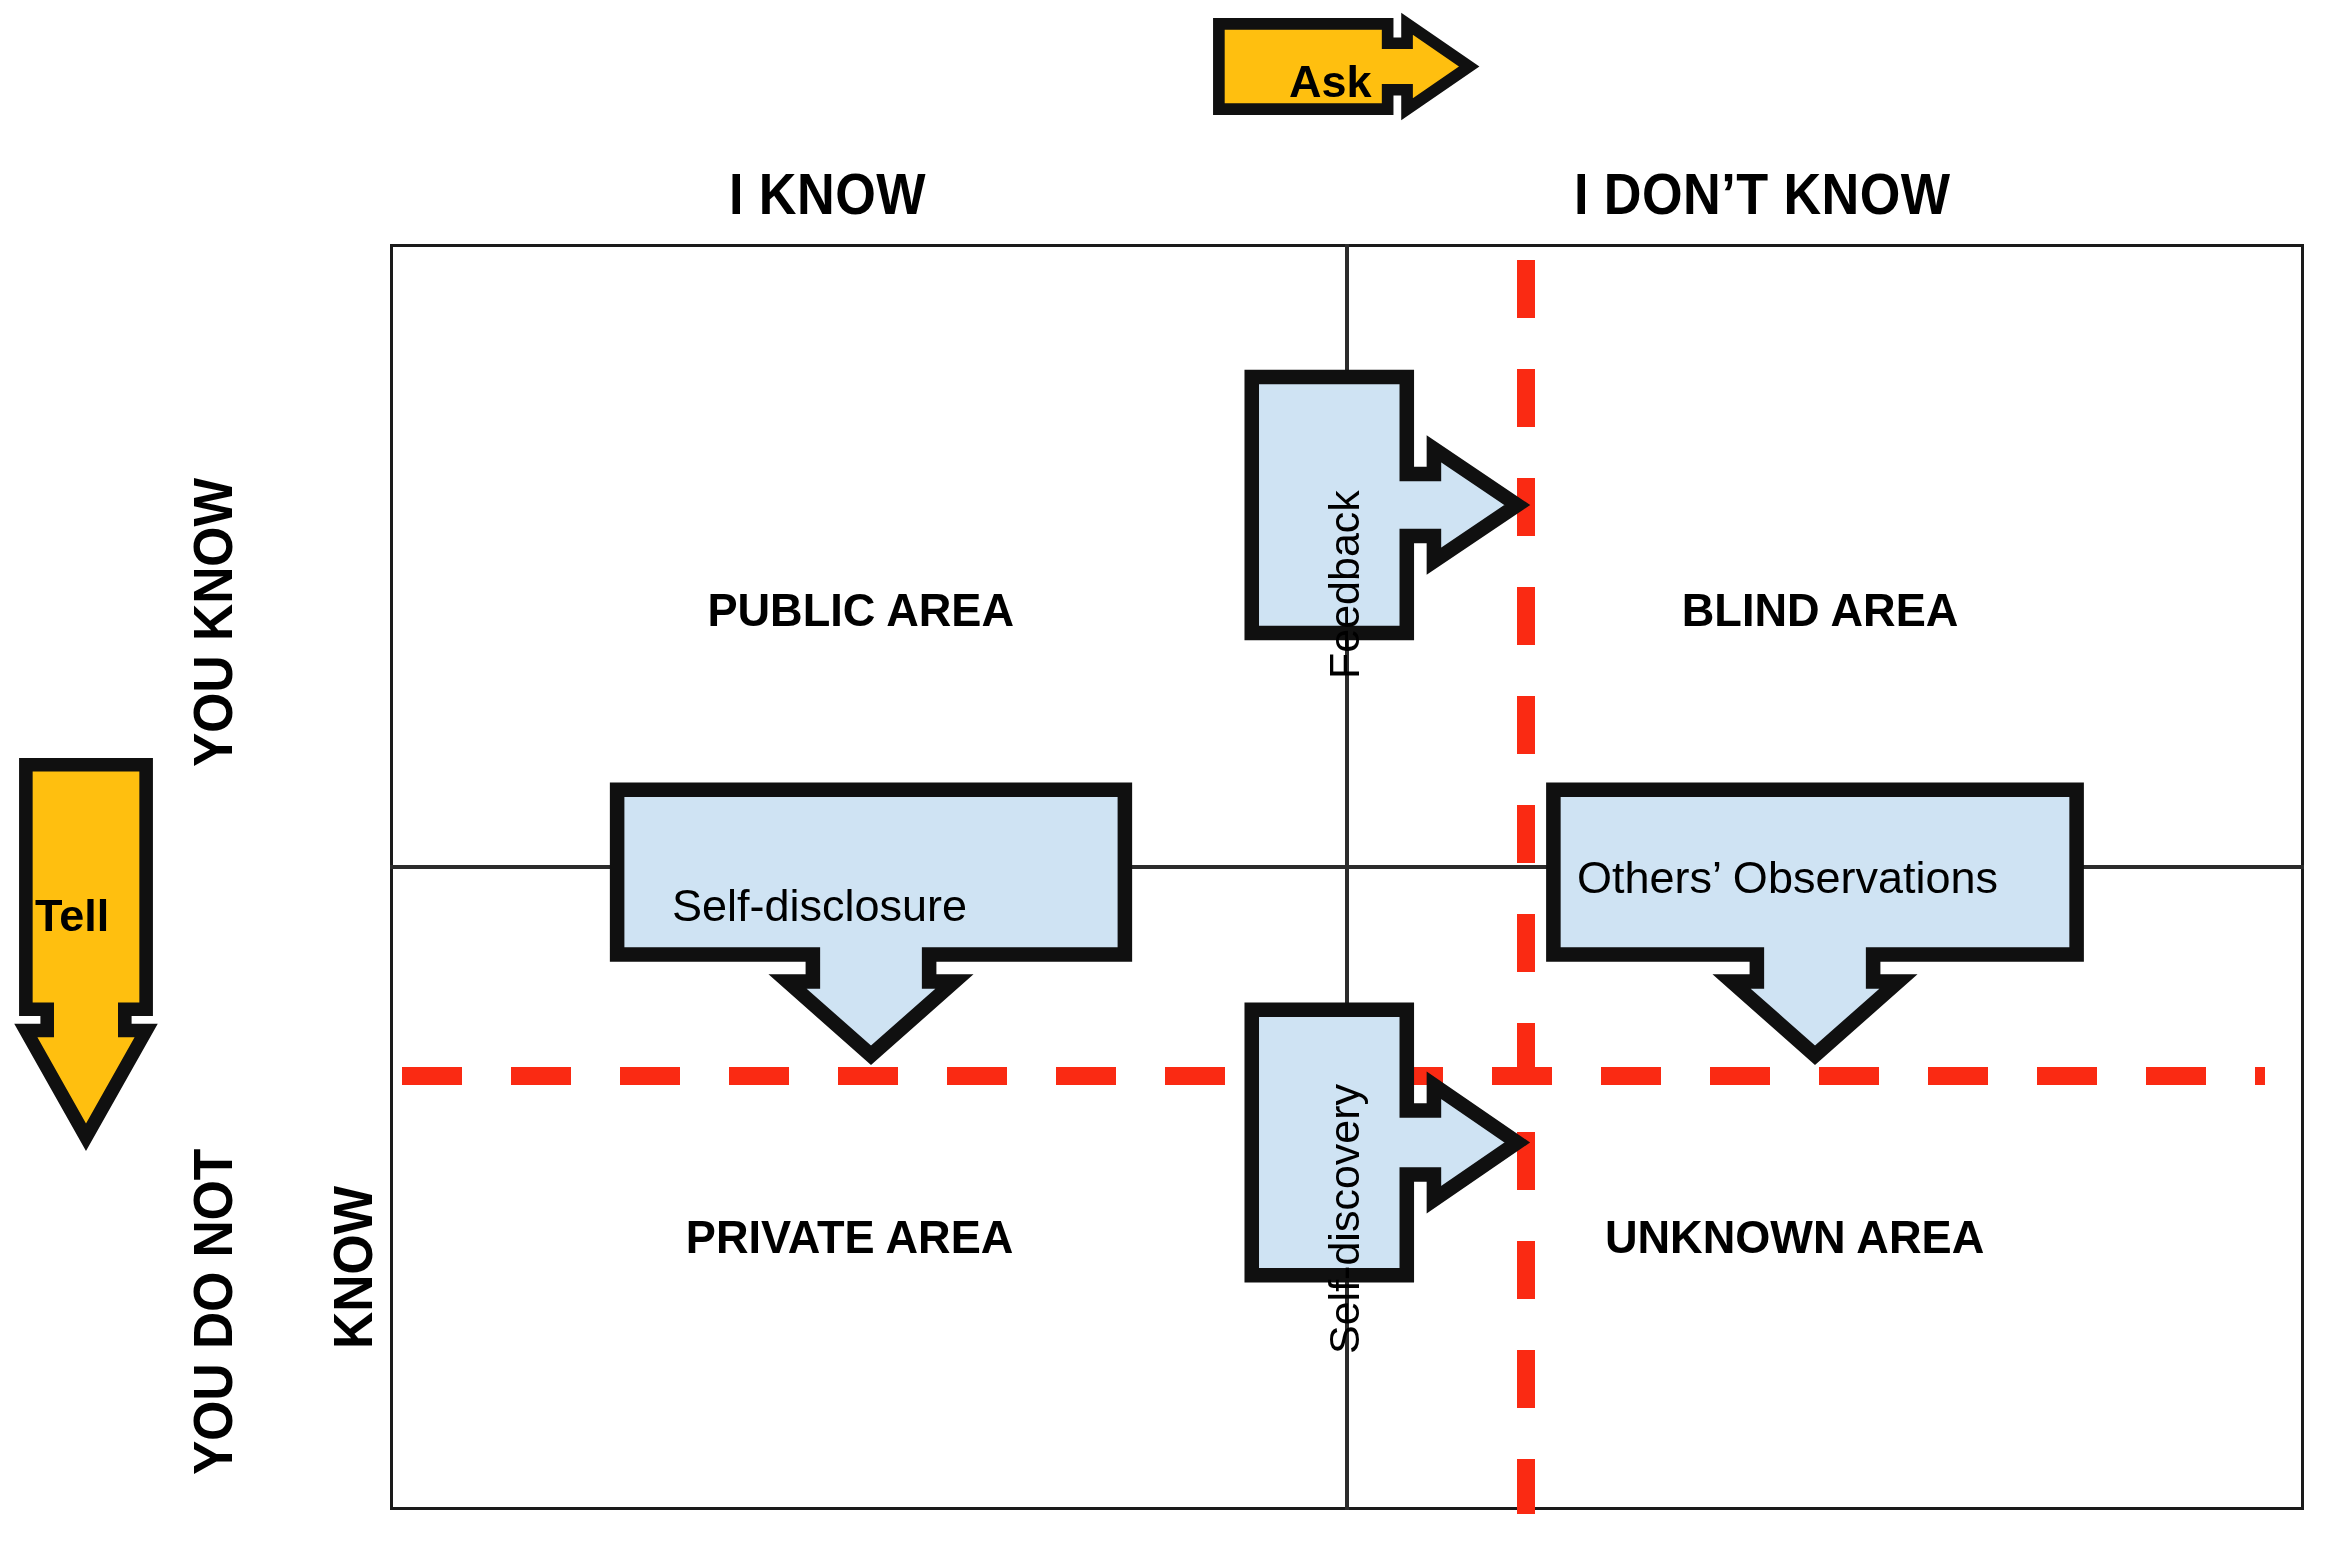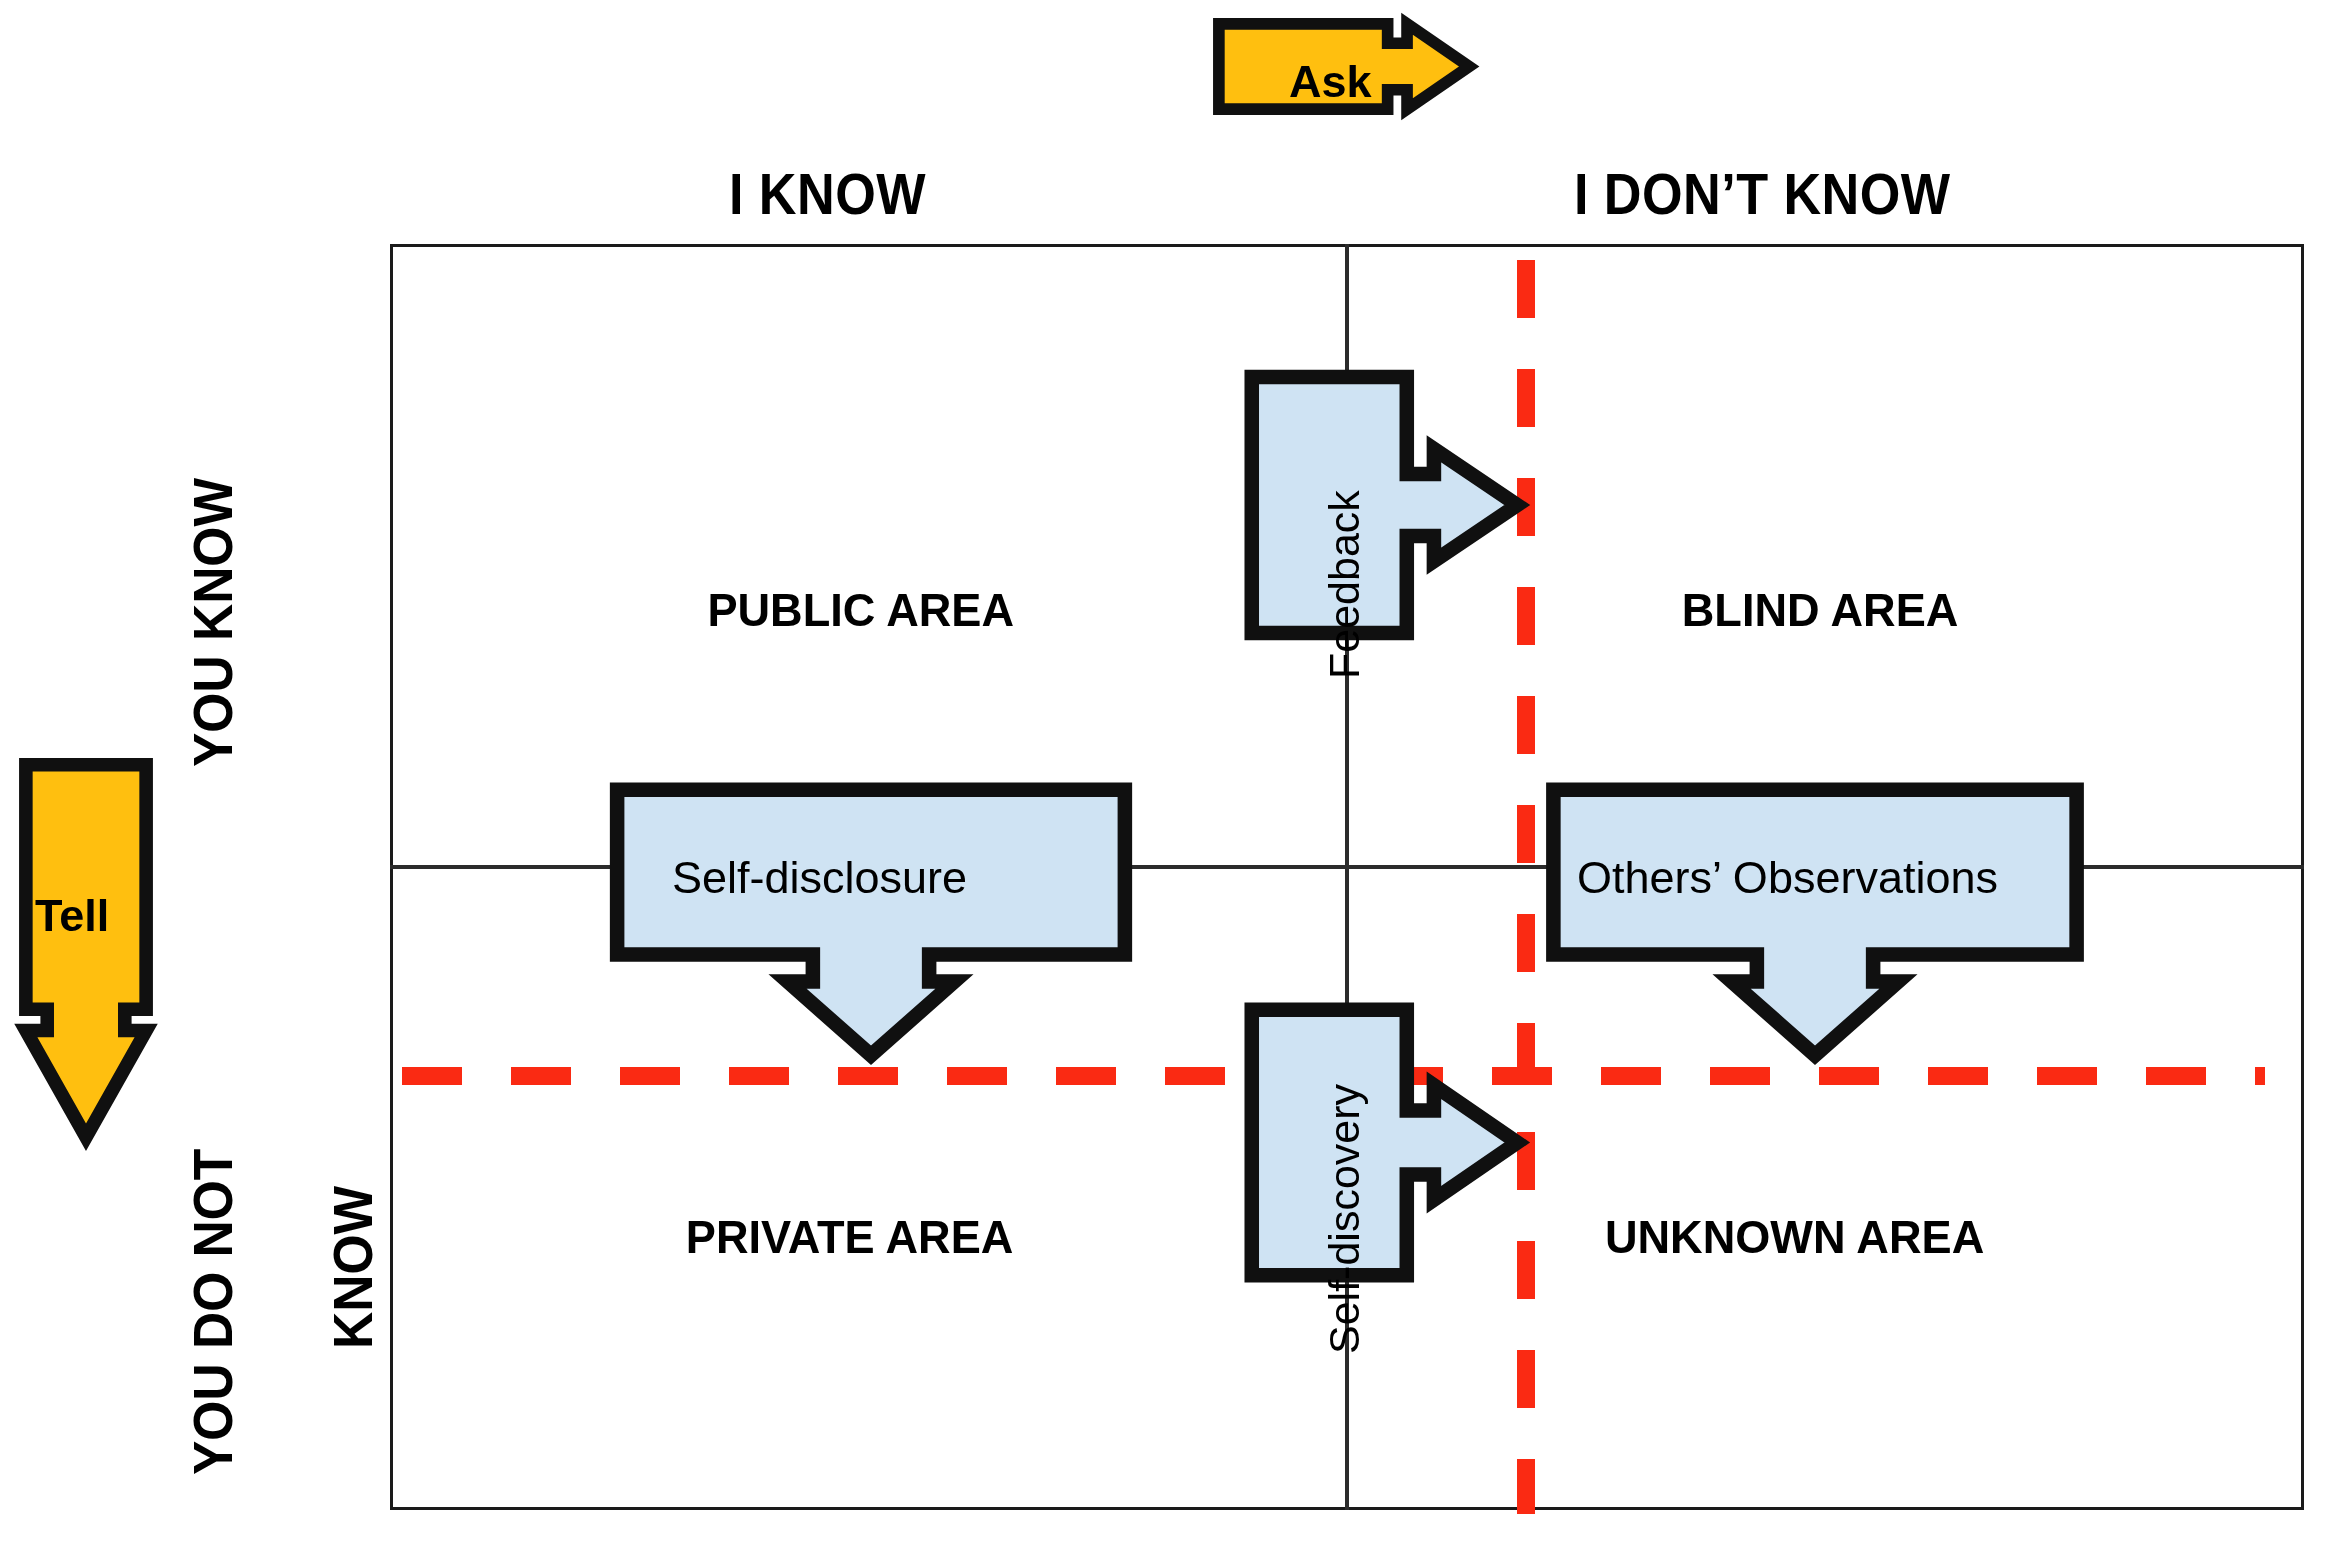--- a/index.html
+++ b/index.html
@@ -160,21 +160,21 @@
   }
   #feedback-label      { left: 1320px; top: 679px; }
   #selfdiscovery-label { left: 1320px; top: 1354px; }
 
   .horiz-label {
     position: absolute;
     font-size: 45px;
     color: #000;
     white-space: nowrap;
   }
-  #selfdisclosure-label { left: 672px;  top: 852px; }
+  #selfdisclosure-label { left: 672px;  top: 880px; }
   #observations-label   { left: 1577px; top: 852px; text-align: center; }
 </style>
 </head>
 <body>
 
 <div id="stage">
 
   <svg id="ask-arrow" class="arrow-svg" width="262" height="97" viewBox="0 0 270 100">
     <path d="M 6 6 L 180 6 L 180 26 L 200 26 L 200 6 L 264 50 L 200 94 L 200 74 L 180 74 L 180 94 L 6 94 Z" fill="#FFBF0F" stroke="#101010" stroke-width="12" stroke-linejoin="miter"></path>
   </svg>

